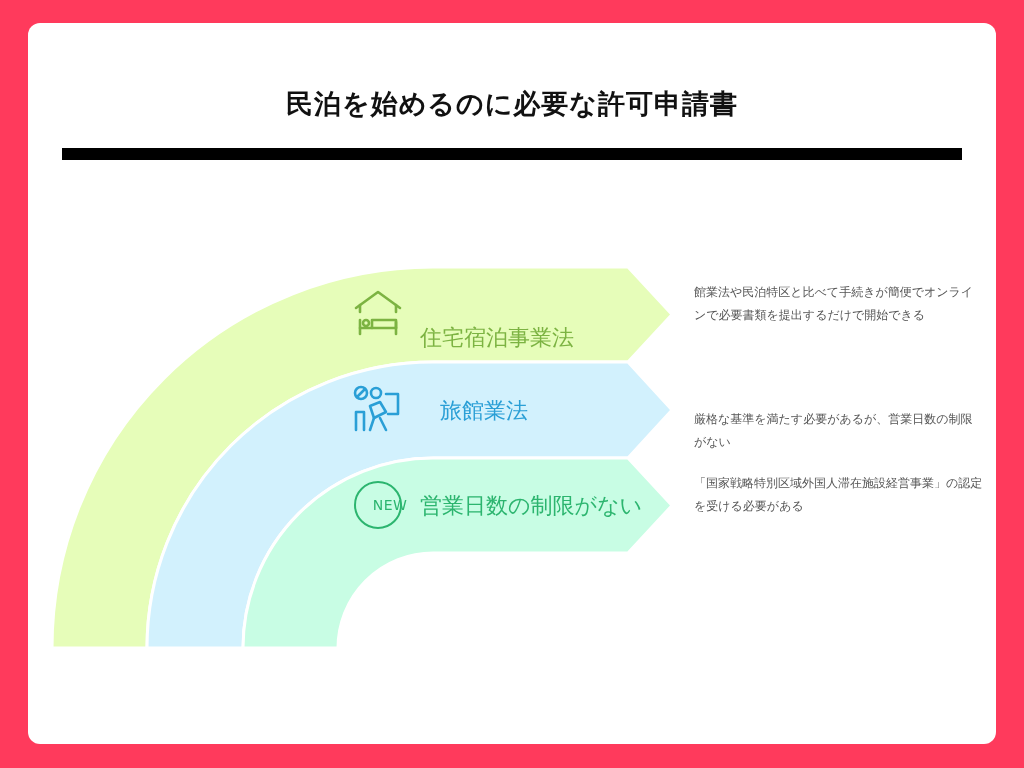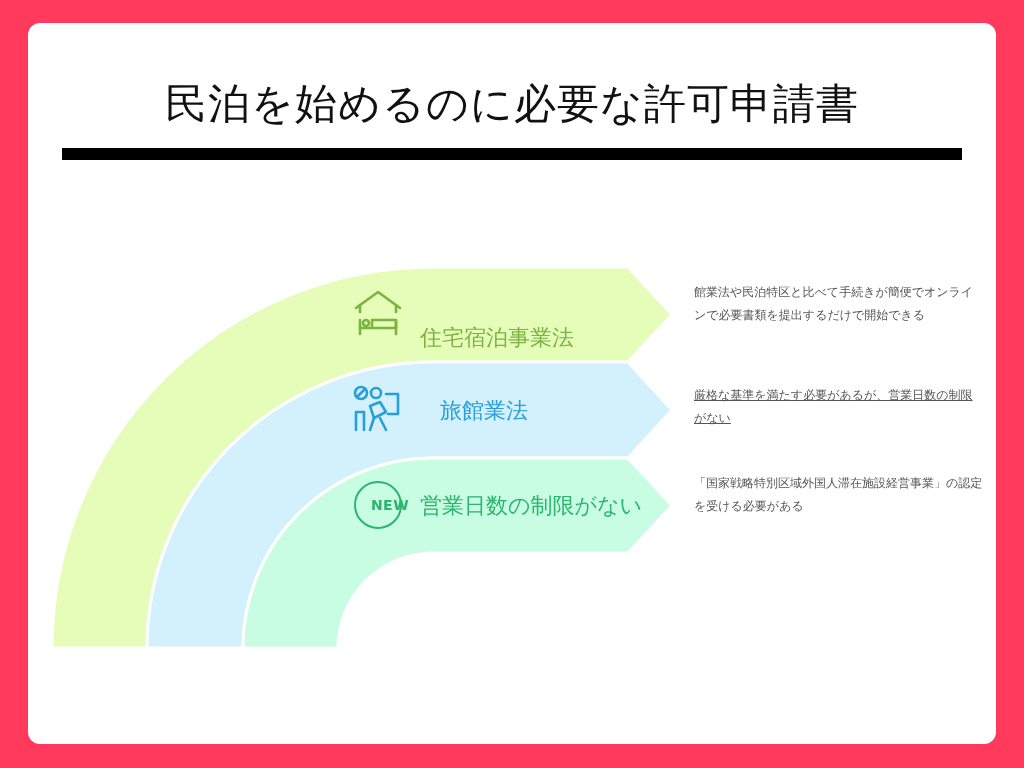--- a/index.html
+++ b/index.html
@@ -14,22 +14,22 @@
       position: absolute;
       left: 28px; top: 23px;
       width: 968px; height: 721px;
       background: #ffffff;
       border-radius: 12px;
     }
     .title {
       position: absolute;
       left: 0; top: 74px; width: 1024px;
       text-align: center;
-      font-size: 42px;
-      font-weight: normal;
+      font-size: 27px;
+      font-weight: bold;
       color: #111111;
       letter-spacing: 1px;
       line-height: 60px;
     }
     .title-rule {
       position: absolute;
       left: 62px; top: 148px;
       width: 900px; height: 12px;
       background: #000000;
     }
@@ -96,19 +96,19 @@
     <path d="M4,46 L4,28 L12,28 L12,46"></path>
     <path d="M18,22 L28,18 L34,28 L22,34 Z"></path>
     <path d="M22,34 L18,46"></path>
     <path d="M28,34 L34,46"></path>
     <path d="M34,10 L46,10 L46,30 L36,30"></path>
   </g>
 </svg>
 <div class="label" style="left:420px; top:396px; color:#2a9fd6;margin-left:20px;">旅館業法</div>
 
 <div class="icon" style="left:354px; top:481px; width:48px; height:48px; border:2.6px solid #2cb56f; border-radius:50%; box-sizing:border-box; display:flex; align-items:center; justify-content:center;">
-  <span style="font-size:14px; font-weight:bold; color:#2cb56f; letter-spacing:0.5px;margin-left:24px;">NEW</span>
+  <span style="font-size:14px; font-weight:normal; color:#2cb56f; letter-spacing:0.5px;margin-left:24px;">NEW</span>
 </div>
 <div class="label" style="left:420px; top:491px; color:#2cb56f;">営業日数の制限がない</div>
 
 <div class="desc" style="top:281px;">館業法や民泊特区と比べて手続きが簡便でオンラインで必要書類を提出するだけで開始できる</div>
-<div class="desc" style="top:384px;text-decoration:underline;">厳格な基準を満たす必要があるが、営業日数の制限がない</div>
+<div class="desc" style="top:408px;">厳格な基準を満たす必要があるが、営業日数の制限がない</div>
 <div class="desc" style="top:472px;">「国家戦略特別区域外国人滞在施設経営事業」の認定を受ける必要がある</div>
 
 </body></html>

